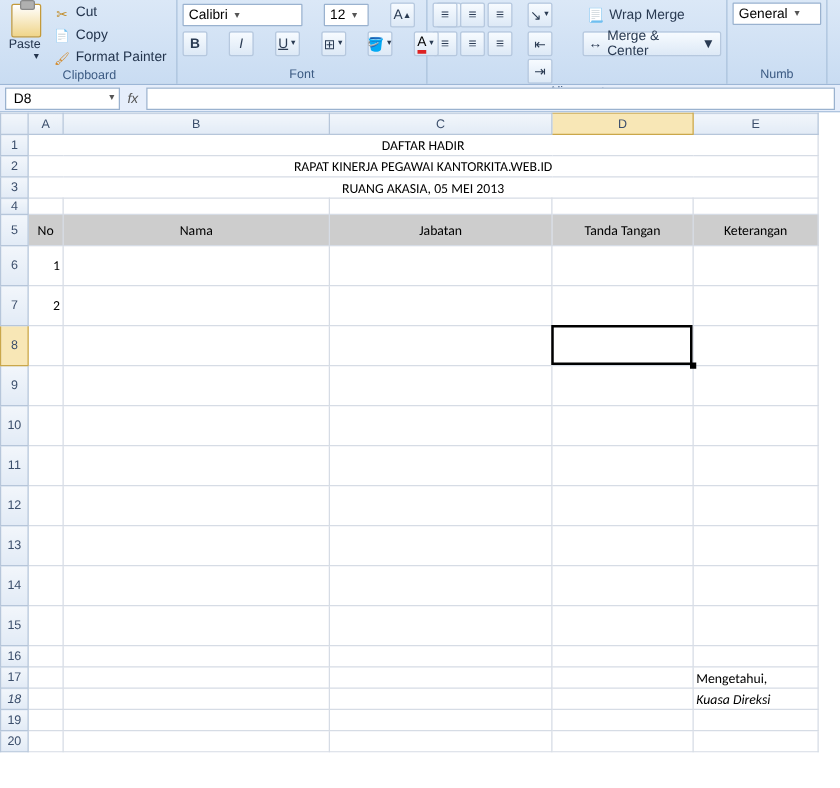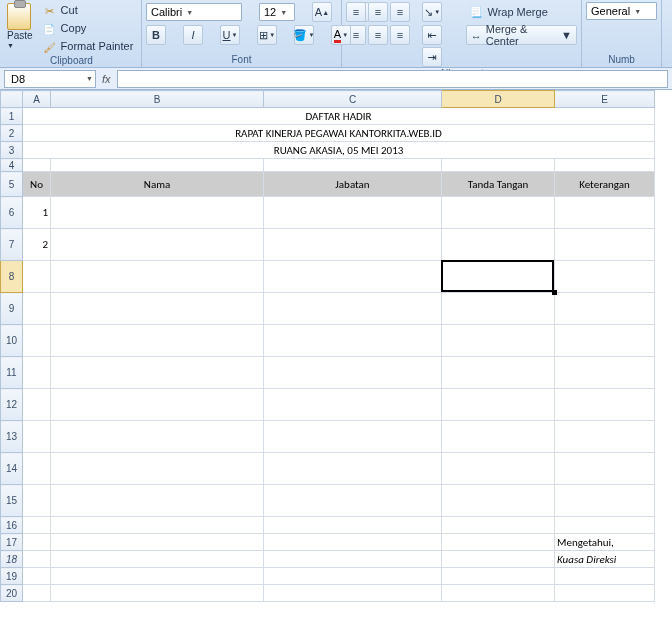--- a/index.html
+++ b/index.html
@@ -36,21 +36,21 @@
   }
   .ribbon-group-label {
     text-align: center;
     font-size: 10px;
     color: #3b5a82;
     padding: 1px 0 2px 0;
   }
   .big-btn {
     display: flex;
     flex-direction: column;
-    align-items: flex-start;
+    align-items: flex-end;
     justify-content: center;
     width: 42px;
     height: 48px;
     border: 1px solid transparent;
     border-radius: 3px;
     cursor: pointer;
     font-size: 10px;
     color: #23344d;
   }
   .big-btn .dd { font-size: 7px; margin-top: 1px; }

